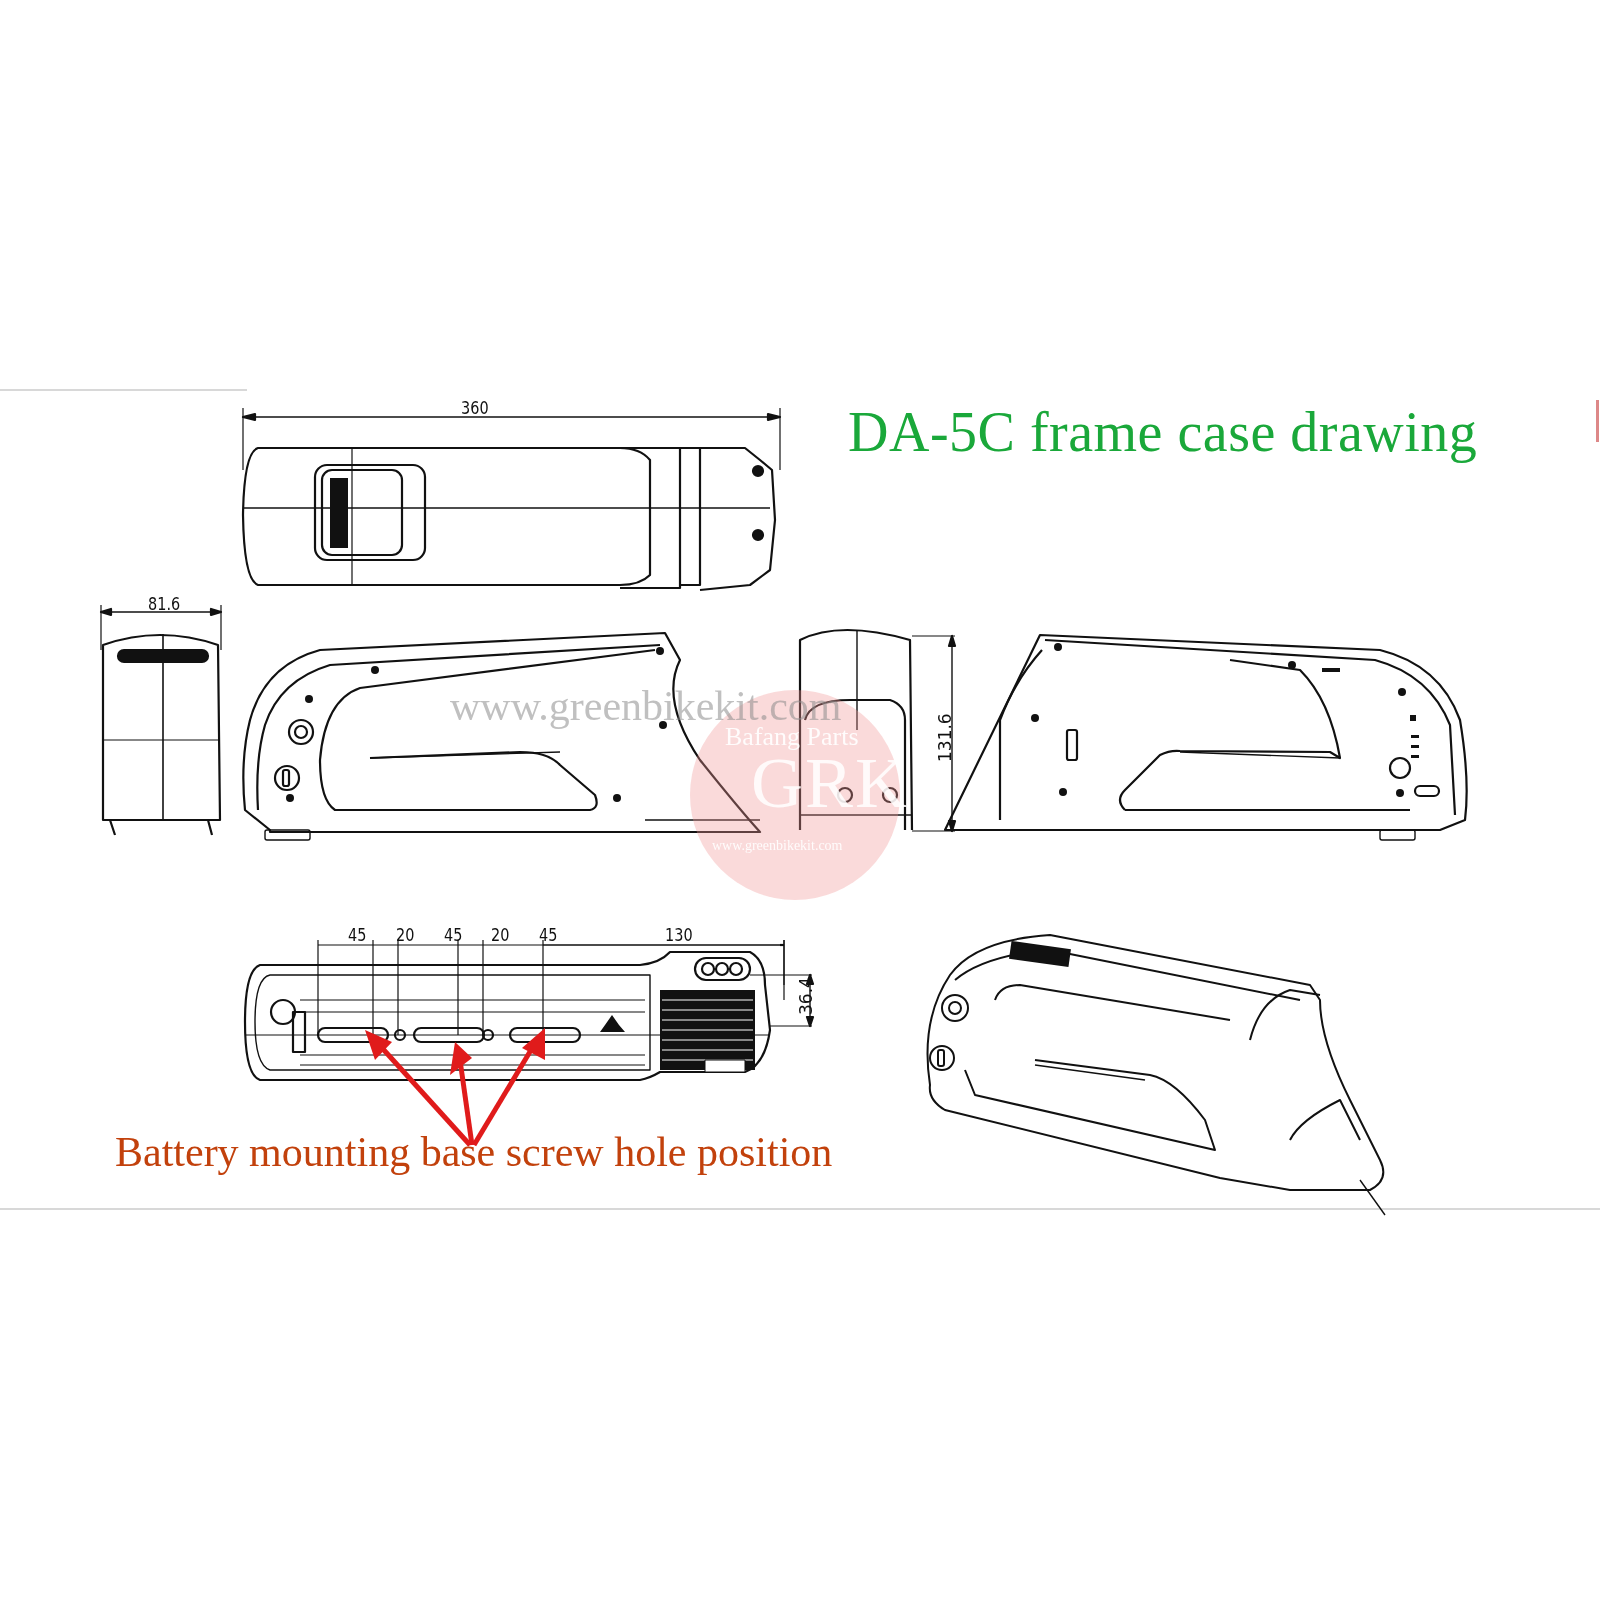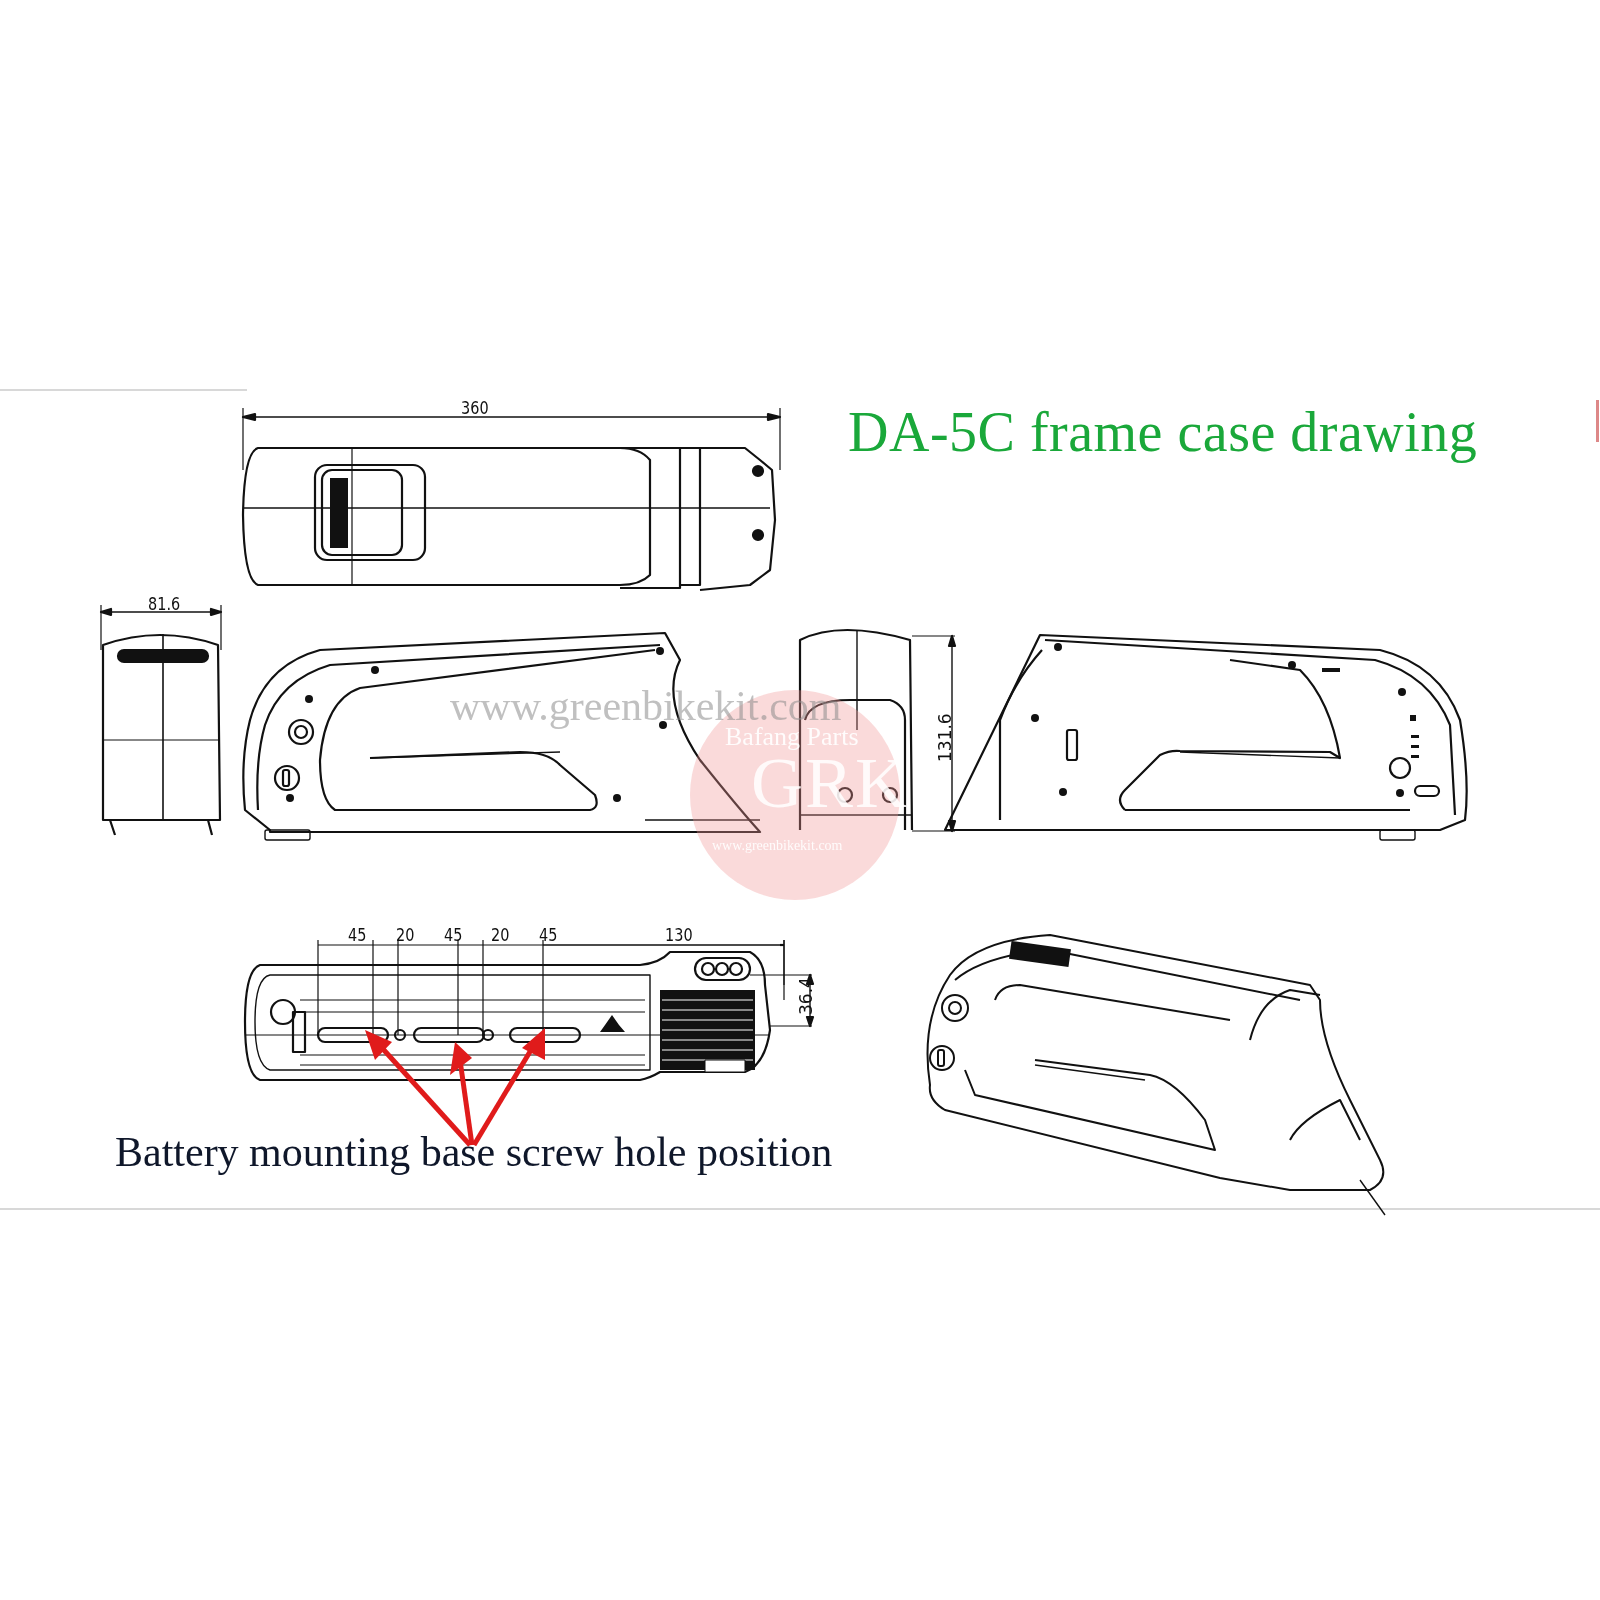--- a/index.html
+++ b/index.html
@@ -1,20 +1,20 @@
 <!DOCTYPE html>
 <html><head>
 <meta charset="utf-8">
 <style>
   html, body { margin:0; padding:0; background:#ffffff; }
   body { width:1600px; height:1600px; position:relative; overflow:hidden; font-family:"Liberation Sans", sans-serif; }
   .abs { position:absolute; }
   .rule { position:absolute; height:2px; background:#d8d8d8; }
   .title { position:absolute; left:848px; top:400px; font-family:"Liberation Serif", serif; font-size:56px; color:#1aa83a; white-space:nowrap; letter-spacing:0.5px; }
-  .caption { position:absolute; left:115px; top:1128px; font-family:"Liberation Serif", serif; font-size:42px; color:#0f172a; white-space:nowrap; }
+  .caption { position:absolute; left:115px; top:1128px; font-family:"Liberation Serif", serif; font-size:42px; color:#c2410c; white-space:nowrap; }
   .dim { position:absolute; font-family:"DejaVu Sans", sans-serif; font-size:17px; color:#111; white-space:nowrap; transform:scaleX(0.85); transform-origin:left top; }
   .dimv { position:absolute; font-family:"DejaVu Sans", sans-serif; font-size:17px; color:#111; white-space:nowrap; transform:rotate(-90deg); transform-origin:left top; }
   svg { position:absolute; left:0; top:0; }
   .wm-url { position:absolute; left:450px; top:682px; font-family:"Liberation Serif", serif; font-size:42px; color:rgba(140,140,140,0.55); white-space:nowrap; }
   .wm-circle { position:absolute; left:690px; top:690px; width:210px; height:210px; border-radius:50%; background:rgba(240,150,150,0.35); }
   .wm-bafang { position:absolute; left:725px; top:722px; font-family:Liberation Serif, serif; font-size:26px; color:rgba(255,255,255,0.9); white-space:nowrap; }
   .wm-grk { position:absolute; left:705px; top:742px; font-family:"Liberation Serif", serif; font-size:72px; color:rgba(255,255,255,0.85); white-space:nowrap; letter-spacing:2px;margin-left:46px; }
   .wm-small { position:absolute; left:712px; top:838px; font-family:"Liberation Serif", serif; font-size:14px; color:rgba(255,255,255,0.9); white-space:nowrap; }
 </style>
 </head>

